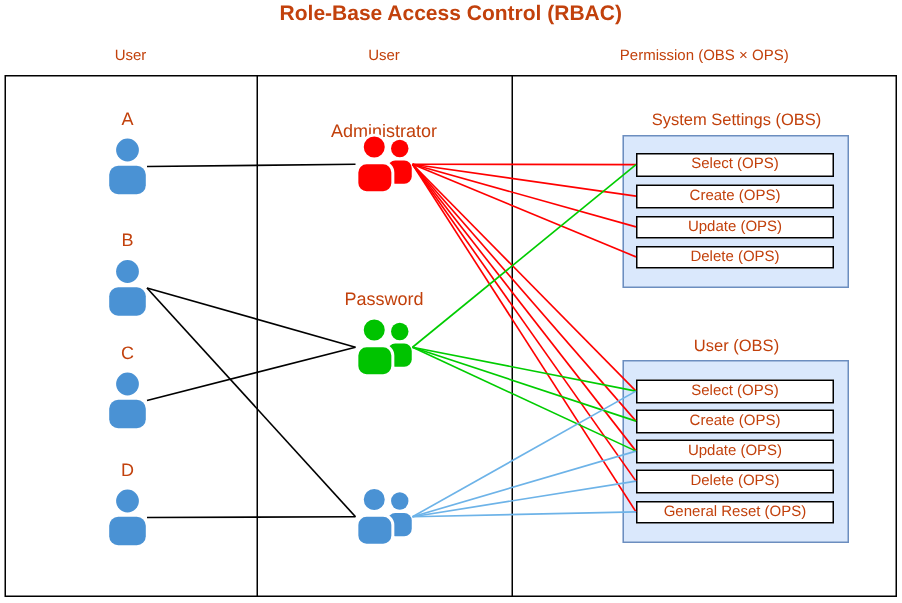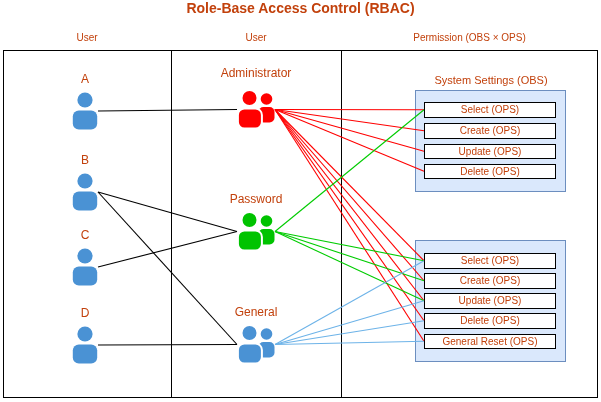--- a/index.html
+++ b/index.html
@@ -145,55 +145,55 @@
 
   <div class="node-label user-label" style="top:306px">D</div>
   <div class="icon person" style="top:326px">
     <svg width="26" height="38" viewBox="0 0 26 38">
         <g fill="#4a92d4">
           <use href="#sym-person"></use>
         </g>
       </svg>
   </div>
 
-  <div class="node-label role-label" style="top:66px">Administrator</div>
+  <div class="node-label role-label" style="top:80px">Administrator</div>
   <div class="icon group" style="top:89px">
     <svg width="38" height="41" viewBox="0 0 38 41">
         <g fill="#ff0000">
           <use href="#sym-group"></use>
         </g>
       </svg>
   </div>
 
   <div class="node-label role-label" style="top:192px">Password</div>
   <div class="icon group" style="top:211px">
     <svg width="38" height="41" viewBox="0 0 38 41">
         <g fill="#00c300">
           <use href="#sym-group"></use>
         </g>
       </svg>
   </div>
 
-  <div class="node-label role-label" style="top:305px">General</div>
   <div class="icon group" style="top:324px">
     <svg width="38" height="41" viewBox="0 0 38 41">
         <g fill="#4a92d4">
           <use href="#sym-group"></use>
         </g>
       </svg>
   </div>
 
   <div class="pg-heading" style="top:74px">System Settings (OBS)</div>
   <div class="pg-container pg-ss">
     <div class="op-box" style="top:11px">Select (OPS)</div>
     <div class="op-box" style="top:32px">Create (OPS)</div>
     <div class="op-box" style="top:52.5px">Update (OPS)</div>
     <div class="op-box" style="top:72.5px">Delete (OPS)</div>
   </div>
 
+  <div class="pg-heading" style="top:225px">User (OBS)</div>
   <div class="pg-container pg-usr">
     <div class="op-box" style="top:12px">Select (OPS)</div>
     <div class="op-box" style="top:32px">Create (OPS)</div>
     <div class="op-box" style="top:52px">Update (OPS)</div>
     <div class="op-box" style="top:72px">Delete (OPS)</div>
     <div class="op-box" style="top:92.5px">General Reset (OPS)</div>
   </div>
 
   <svg id="wires" xmlns="http://www.w3.org/2000/svg">
       <line x1="98" y1="111" x2="237" y2="109.5" stroke="#000000" stroke-width="1.1"></line>

